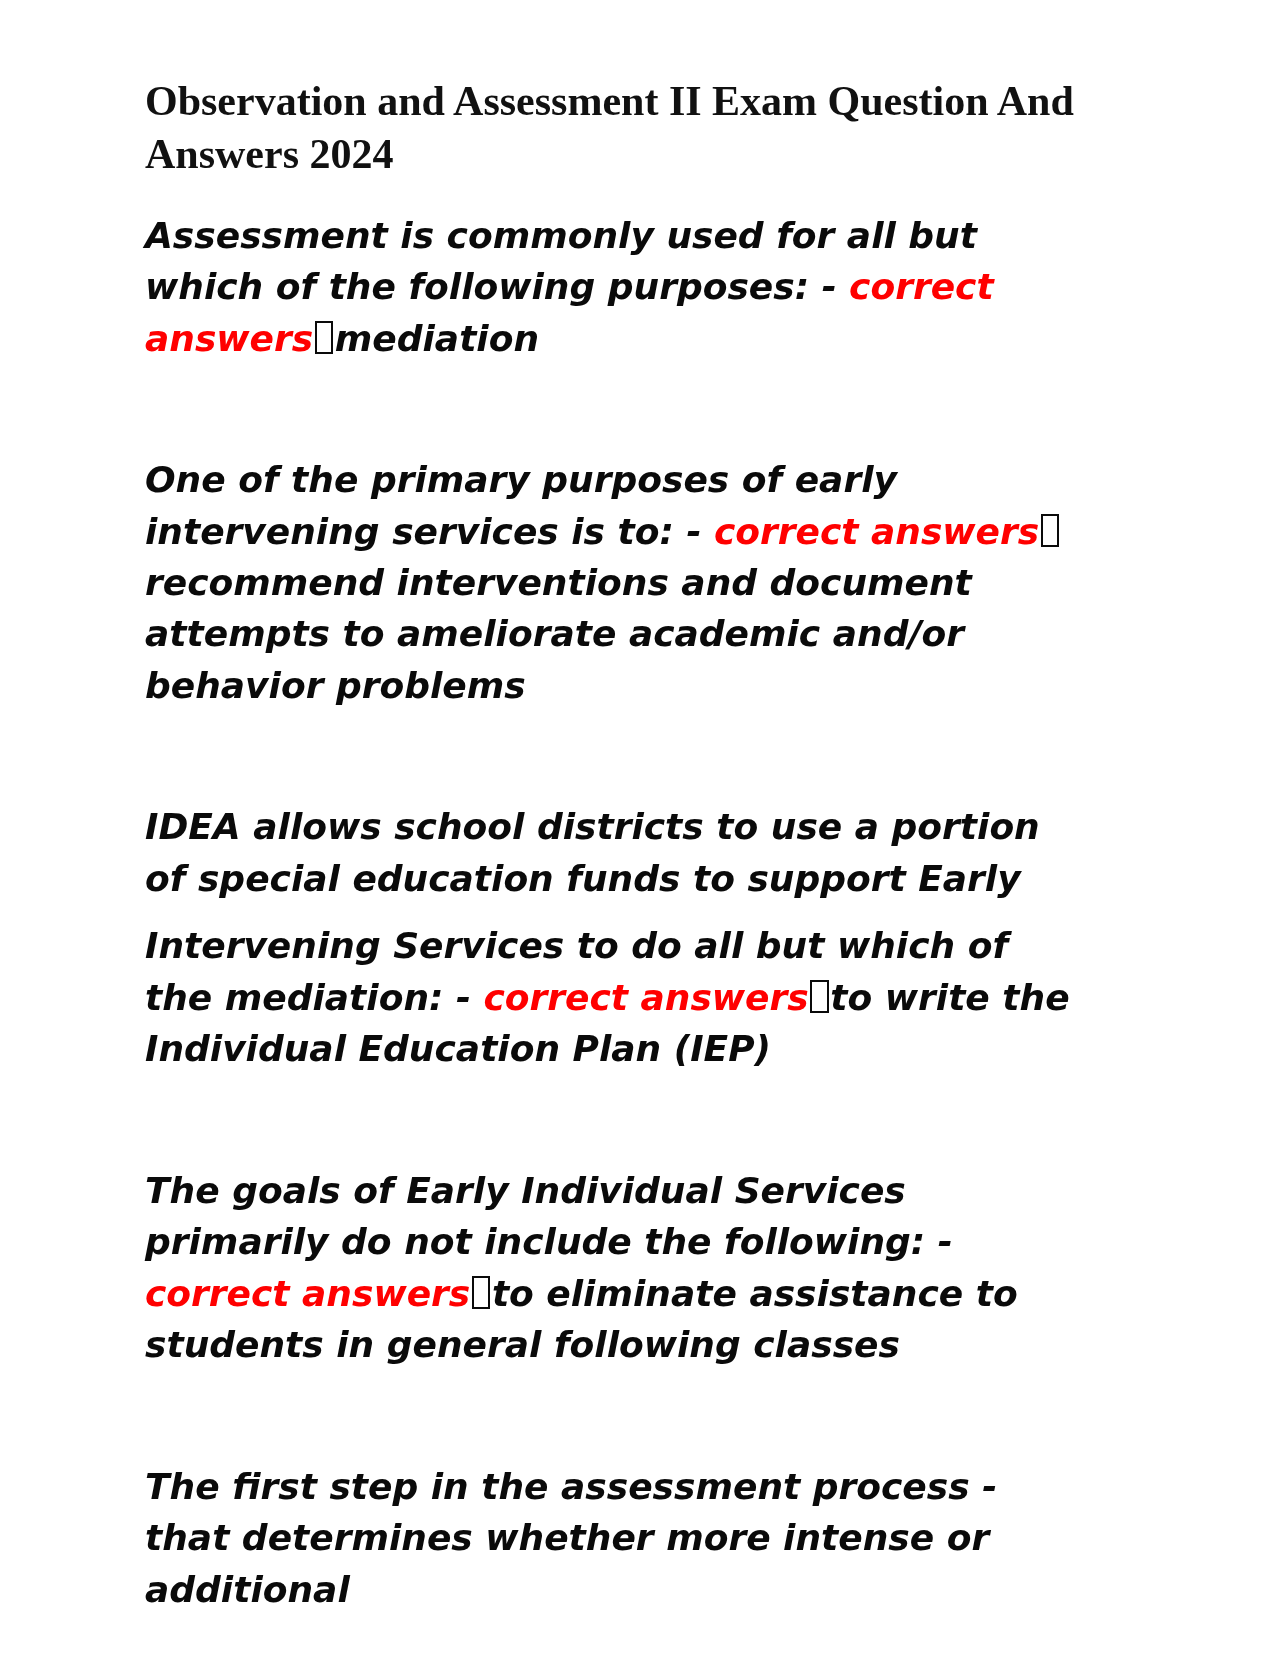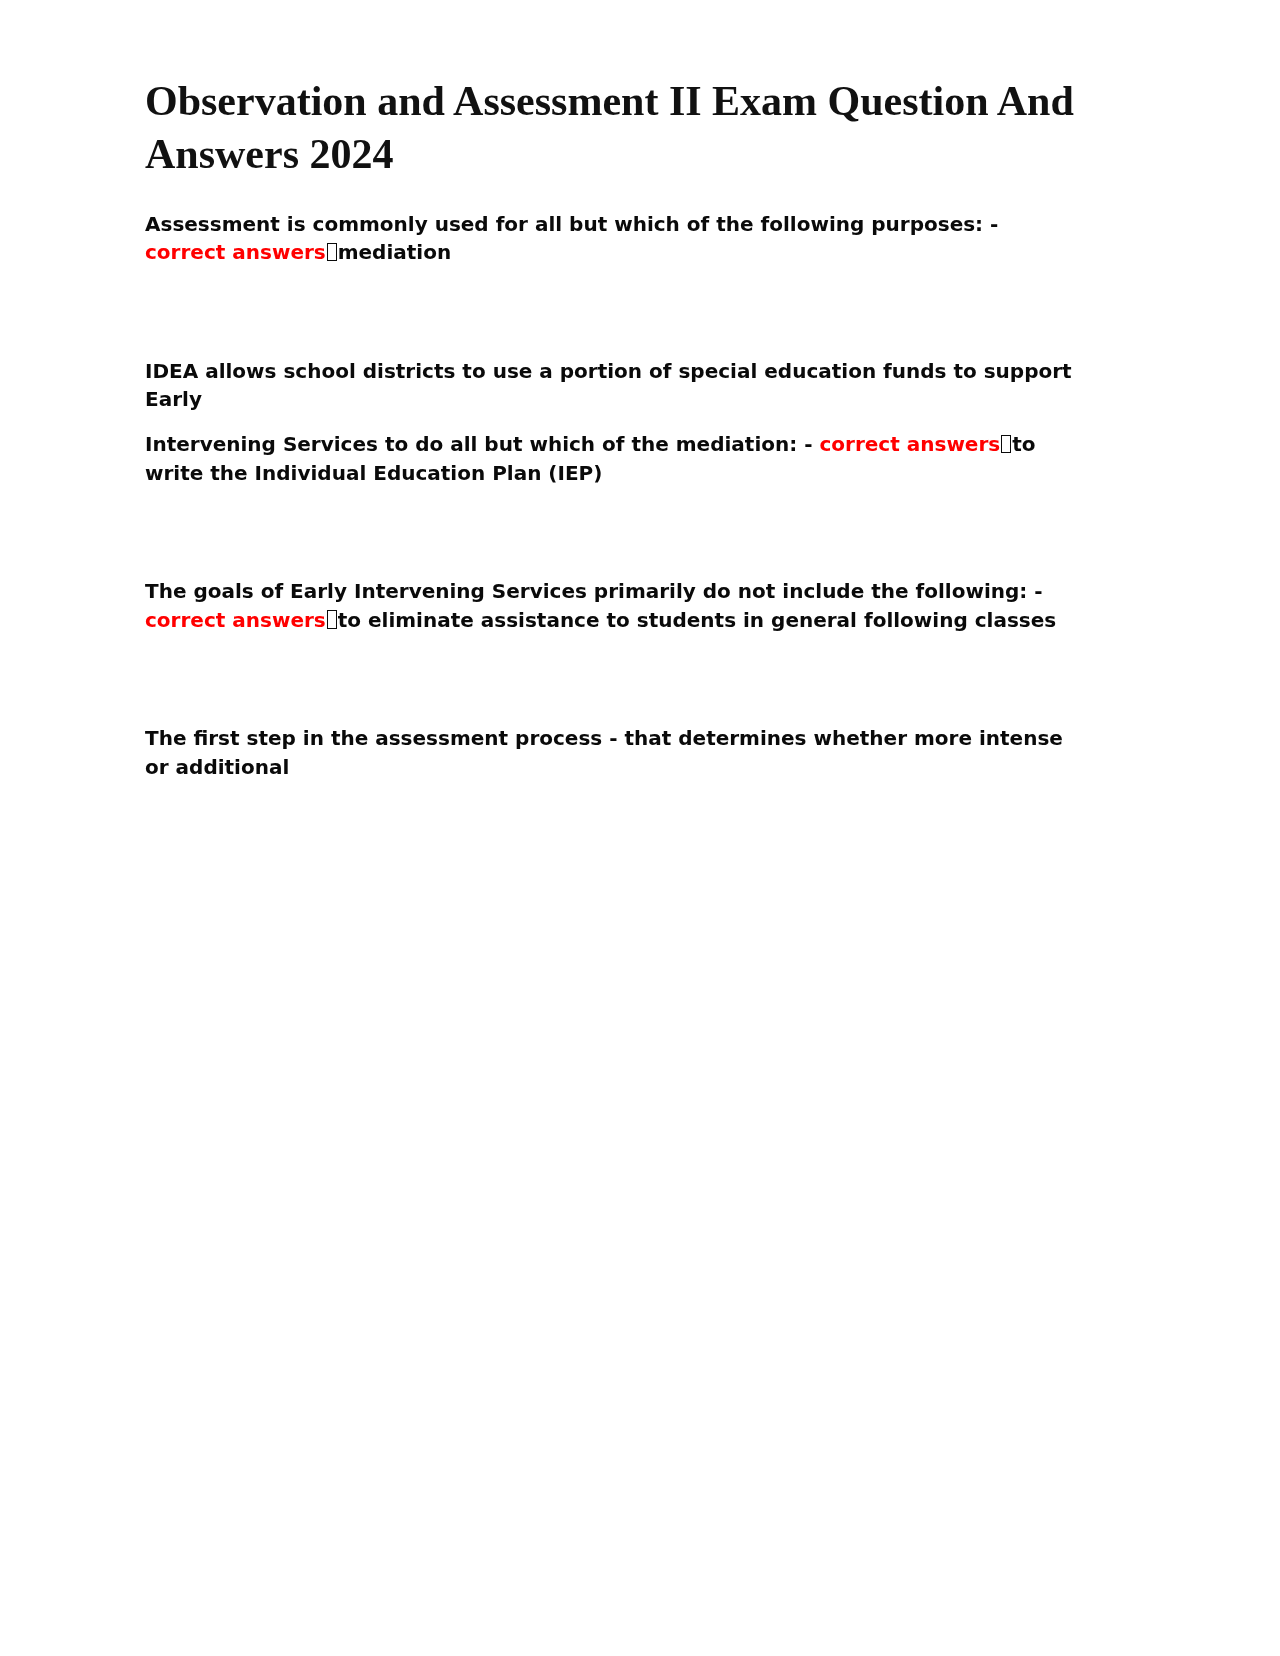--- a/index.html
+++ b/index.html
@@ -22,23 +22,24 @@
     font-size: 42px;
     line-height: 1.27;
     color: #111111;
     margin: 0 0 28px 0;
     max-width: 960px;
   }
   .doc-body {
     width: 940px;
     font-family: "DejaVu Sans", "Liberation Sans", sans-serif;
     font-weight: bold;
-    font-size: 20px;
+    font-size: 36px;
     line-height: 1.43;
     color: #0a0a0a;
+    font-style: italic;
   }
   .para {
     margin: 0;
   }
   .gap-large { margin-top: 90px; }
   .gap-small { margin-top: 16px; }
   .gap-none  { margin-top: 0; }
   .qtext {
     color: #0a0a0a;
   }
@@ -52,18 +53,19 @@
     margin: 0 0.04em 0 0.04em;
   }
 </style>
 </head>
 <body>
 
 <div class="page">
   <h1 class="doc-title">Observation and Assessment II Exam Question And Answers 2024</h1>
   <div class="doc-body">
       <p class="para gap-none"><span class="qtext">Assessment is commonly used for all but which of the following purposes: - </span><span class="marker" style="color: rgb(255, 0, 0);">correct answers</span><span class="glyph-box"></span><span class="qtext">mediation</span></p>
+      <p class="para gap-large"><span class="qtext">One of the primary purposes of early intervening services is to: - </span><span class="marker" style="color: rgb(255, 0, 0);">correct answers</span><span class="glyph-box"></span><span class="qtext">recommend interventions and document attempts to ameliorate academic and/or behavior problems</span></p>
       <p class="para gap-large"><span class="qtext">IDEA allows school districts to use a portion of special education funds to support Early</span></p>
       <p class="para gap-small"><span class="qtext">Intervening Services to do all but which of the mediation: - </span><span class="marker" style="color: rgb(255, 0, 0);">correct answers</span><span class="glyph-box"></span><span class="qtext">to write the Individual Education Plan (IEP)</span></p>
-      <p class="para gap-large"><span class="qtext">The goals of Early Intervening Services primarily do not include the following: - </span><span class="marker" style="color: rgb(255, 0, 0);">correct answers</span><span class="glyph-box"></span><span class="qtext">to eliminate assistance to students in general following classes</span></p>
+      <p class="para gap-large"><span class="qtext">The goals of Early Individual Services primarily do not include the following: - </span><span class="marker" style="color: rgb(255, 0, 0);">correct answers</span><span class="glyph-box"></span><span class="qtext">to eliminate assistance to students in general following classes</span></p>
       <p class="para gap-large"><span class="qtext">The first step in the assessment process - that determines whether more intense or additional</span></p>
     </div>
 </div>
 
 </body></html>

